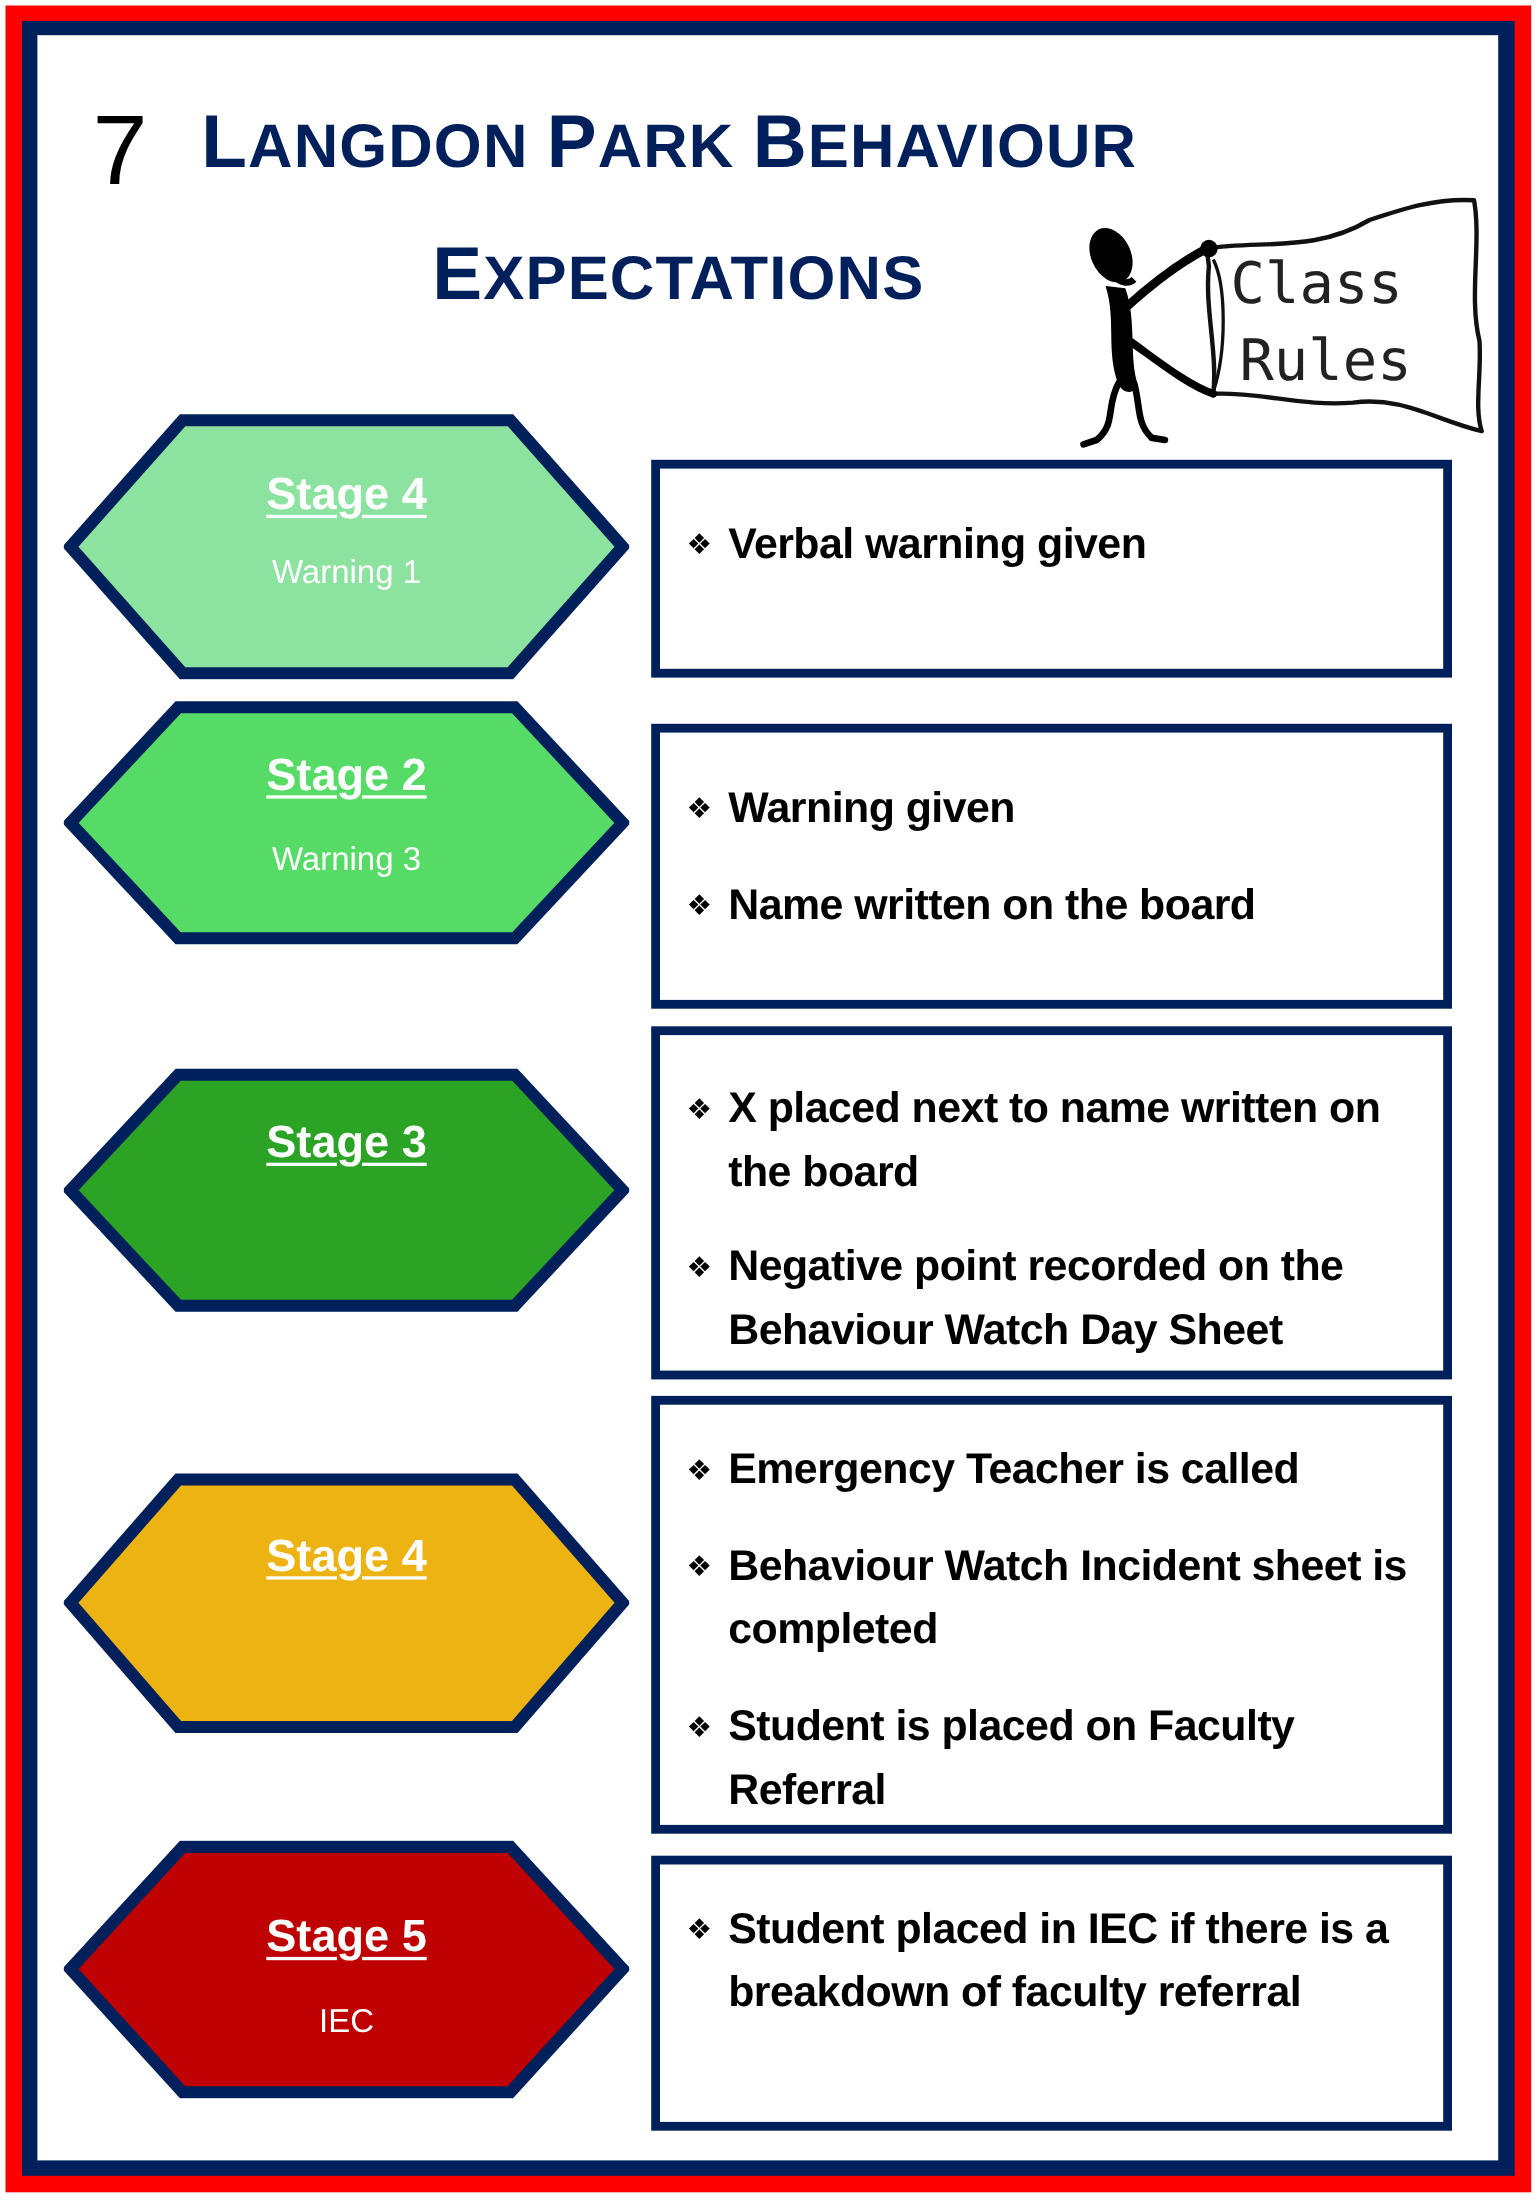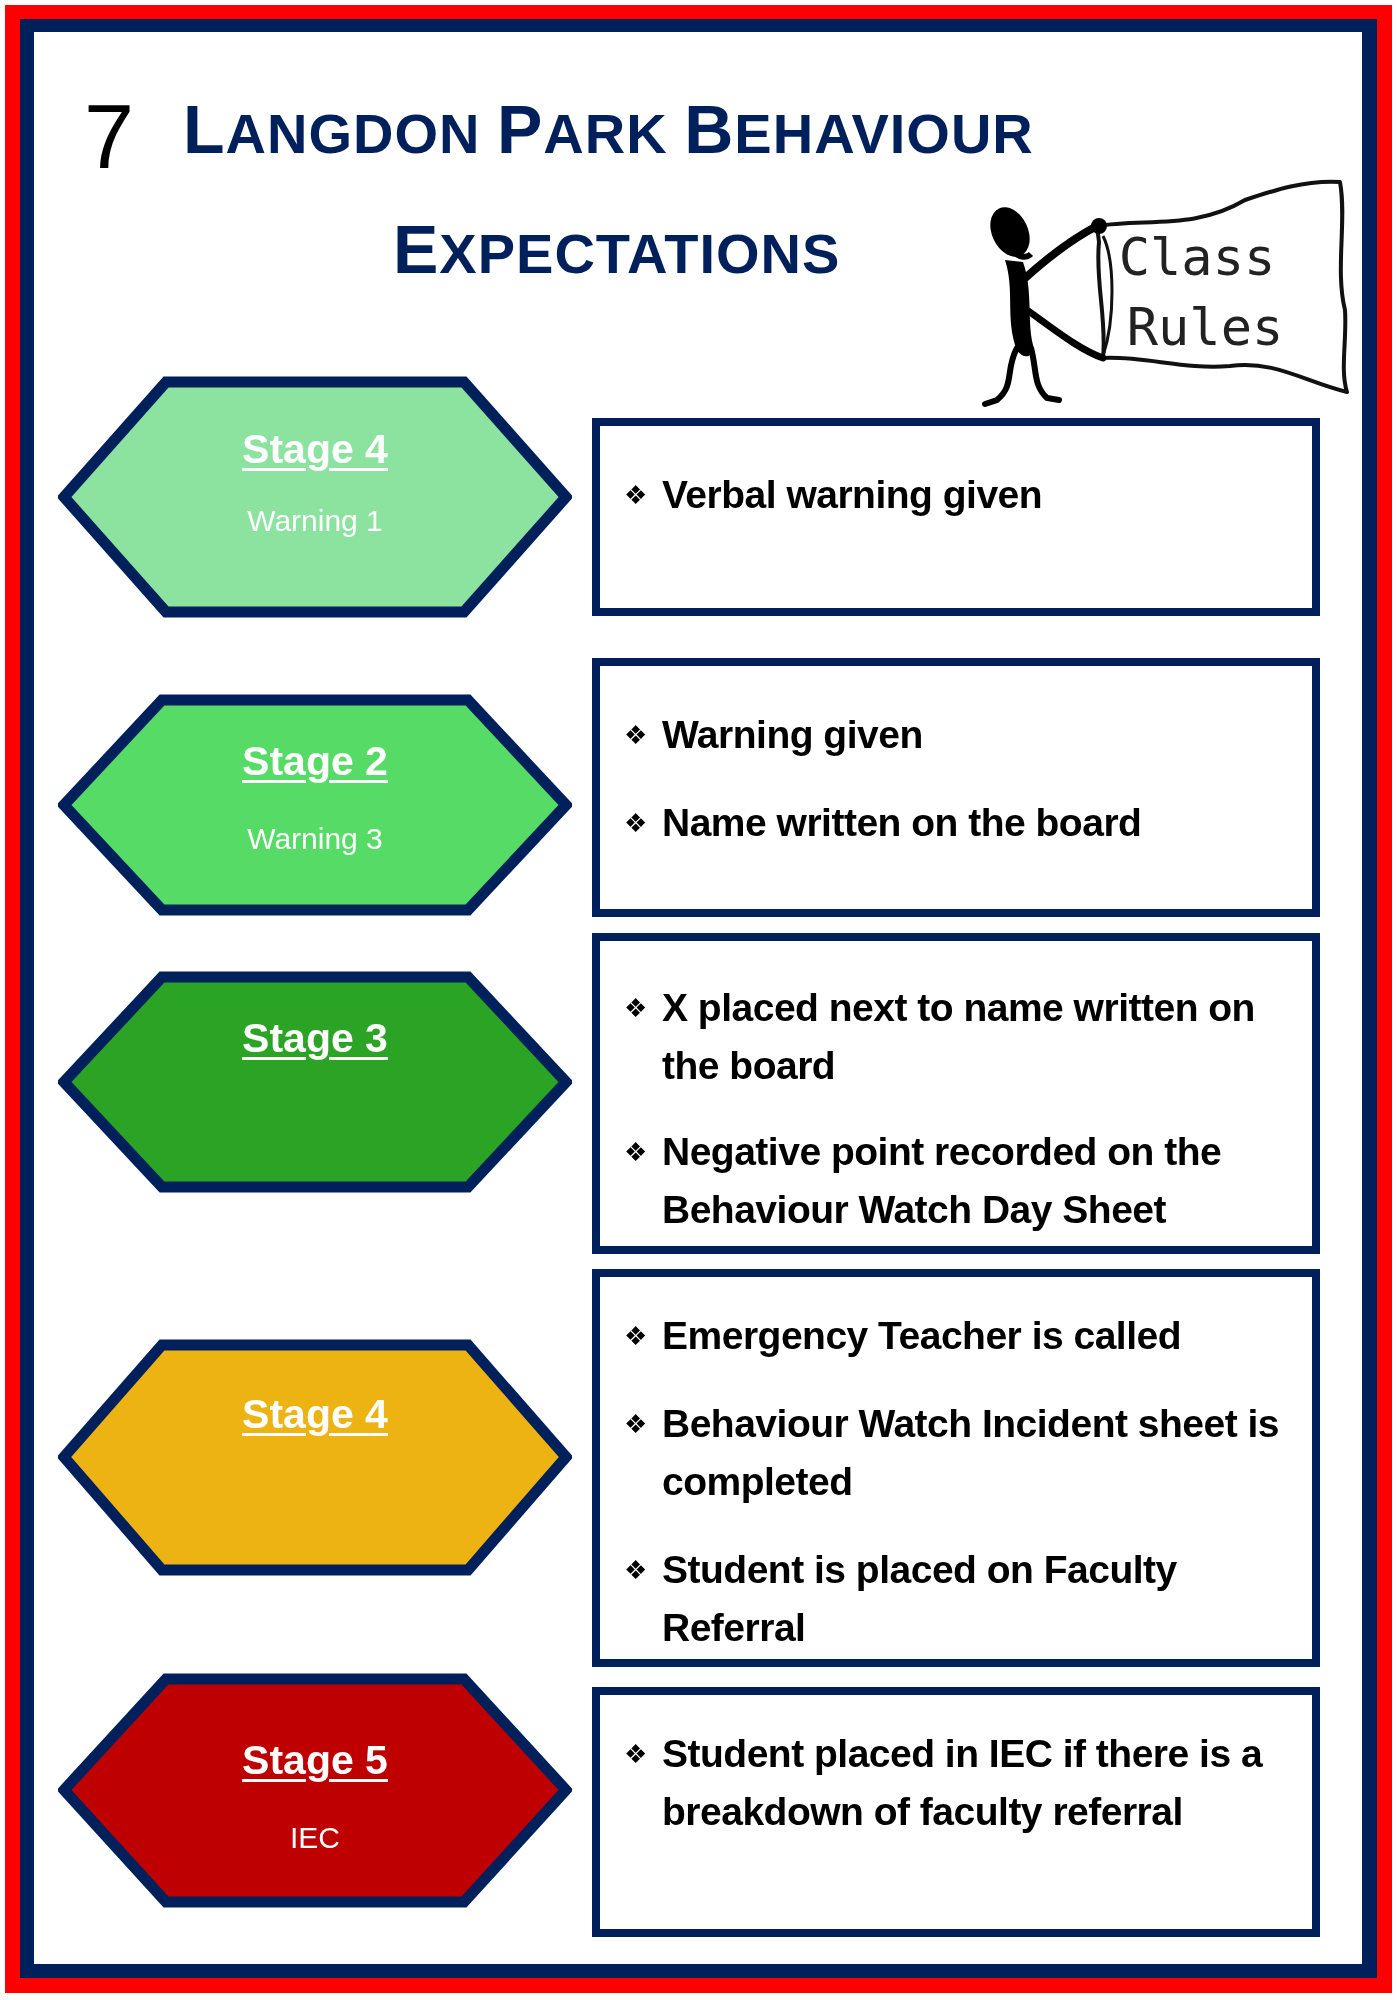--- a/index.html
+++ b/index.html
@@ -70,21 +70,21 @@
   <div class="lbl stage" style="top:50px;">Stage 4</div>
   <div class="lbl sub" style="top:128px;">Warning 1</div>
 </div>
 <div class="box" style="top:418px;height:182px;">
   <div class="item" style="top:40px;">
       <span class="bullet">❖</span>
       <span class="txt">Verbal warning given</span>
     </div>
 </div>
 
-<div class="hex" style="left:58px;top:694px;height:222px;">
+<div class="hex" style="left:58px;top:637px;height:222px;">
   <svg width="514" height="222">
     <polygon points="104,6 410,6 508,111 410,216 104,216 6,111" fill="#57db67" stroke="#00205b" stroke-width="11"></polygon>
   </svg>
   <div class="lbl stage" style="top:44px;">Stage 2</div>
   <div class="lbl sub" style="top:128px;">Warning 3</div>
 </div>
 <div class="box" style="top:658px;height:243px;">
   <div class="item" style="top:40px;">
       <span class="bullet">❖</span>
       <span class="txt">Warning given</span>

